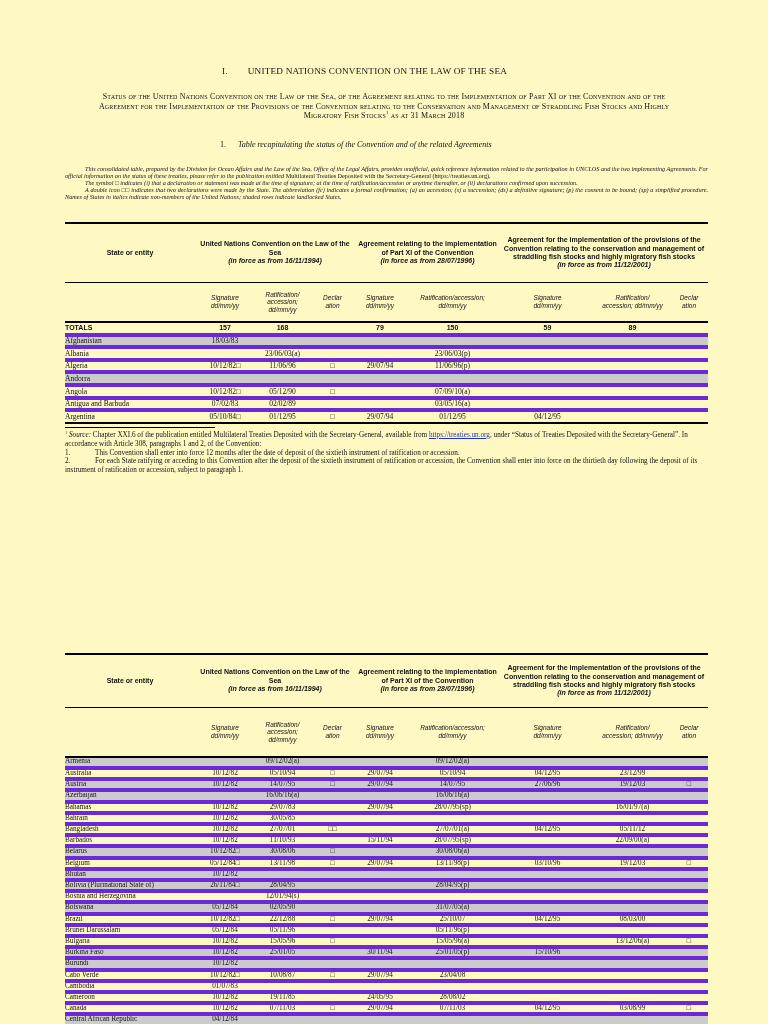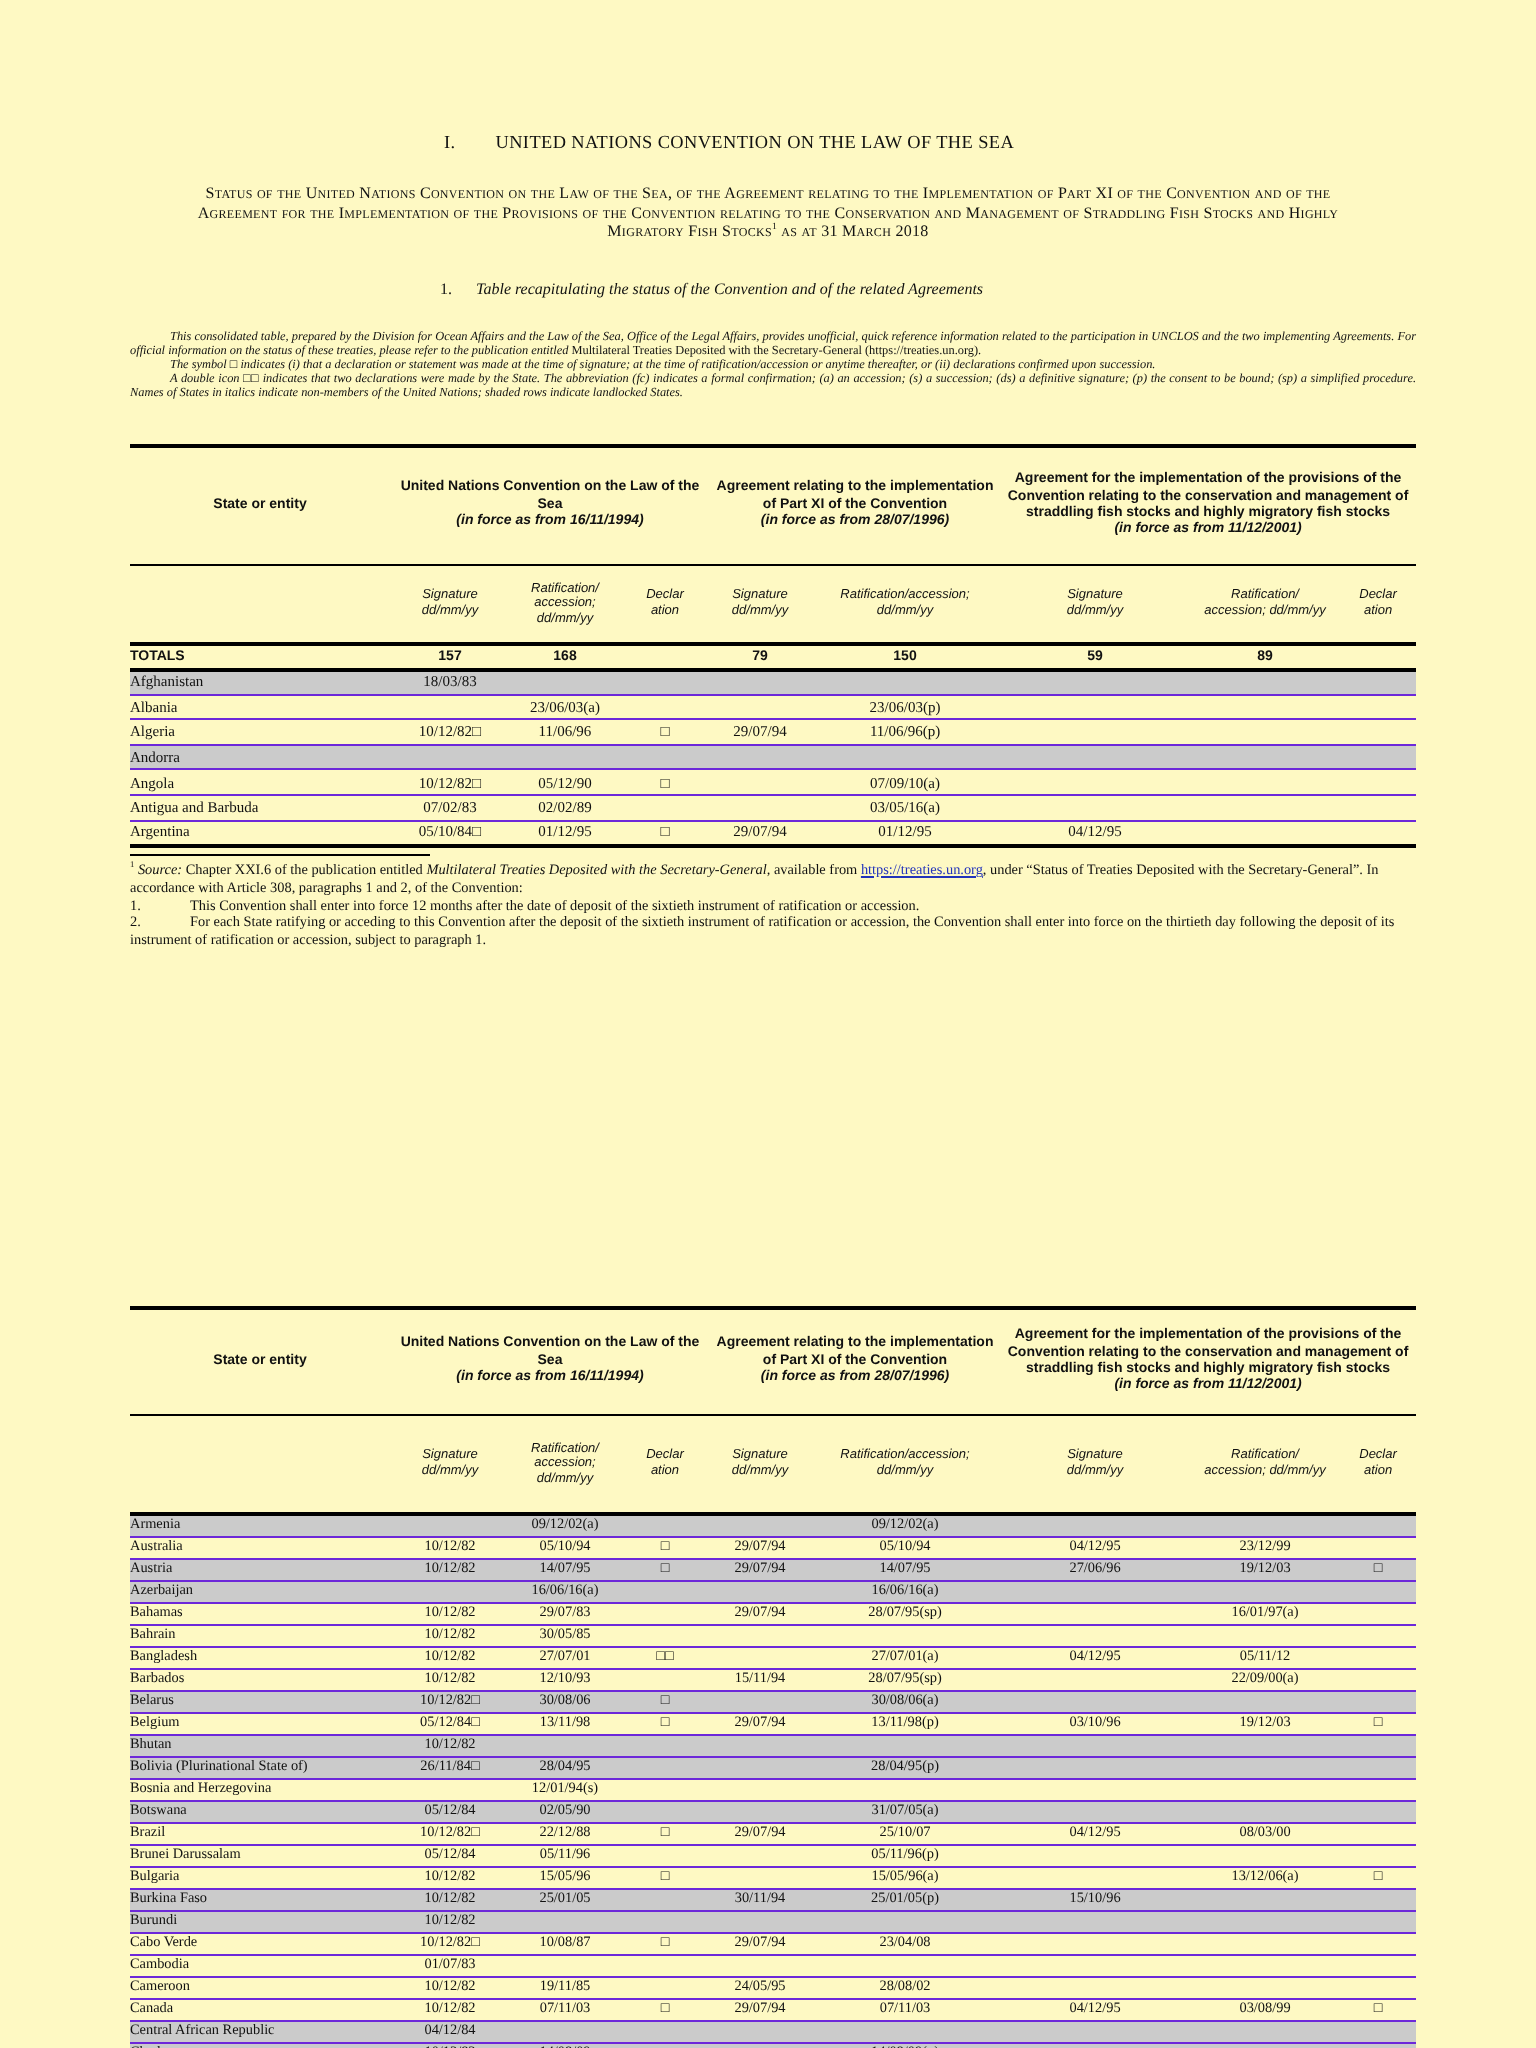--- a/index.html
+++ b/index.html
@@ -30,39 +30,39 @@
   tr.grp-row th { font-family:"Liberation Sans", sans-serif; font-weight:bold; font-size:7px;
                   line-height:8.4px; text-align:center; vertical-align:middle;
                   border-bottom:1.5px solid #000; }
   .inforce { font-style:italic; display:block; font-weight:bold; }
   tr.sub-row th { font-family:"Liberation Sans", sans-serif; font-style:italic; font-size:6.5px;
                   line-height:7.6px; text-align:center; vertical-align:middle; white-space:pre-line;
                   border-bottom:2px solid #000; font-weight:normal; }
   .t1 tr.grp-row th { height:58px; }  .t1 tr.sub-row th { height:38px; }
   .t2 tr.grp-row th { height:52px; }  .t2 tr.sub-row th { height:48px; }
 
-  tbody tr { border-bottom:1px solid #6d28d9; }
+  tbody tr { border-bottom:4px solid #6d28d9; }
   tbody td { font-size:7.5px; line-height:1; text-align:center; white-space:nowrap; }
   .t1 tbody tr { height:12.6px; }
   .t2 tbody tr { height:11px; }
   .t2 tbody td { font-size:7.2px; }
   td.c-name { text-align:left; padding-left:2px; }
   tr.shaded { background:#cbcbcb; }
   tr.totals td { font-family:"Liberation Sans", sans-serif; font-weight:bold; font-size:7px;
                  border-bottom:2.5px solid #000; }
   .t1 tbody.data tr:last-child { border-bottom:2px solid #000; }
 
   .tbl1 { position:absolute; top:222px; left:65px; }
   .tbl2 { position:absolute; top:608px; left:65px;margin-top:45px; }
 
   .fnote-rule { position:absolute; top:427px; left:65px; width:150px; border-top:1px solid #000; }
   .fnote { position:absolute; top:431px; left:65px; width:643px; font-size:7.2px; line-height:8.8px; }
   .fnote p { margin:0; }
   .fnote .src { font-style:italic; }
-  .fnote .ital { font-style:italic; }
+  .fnote .ital { }
   .fnote a.lnk { color:#2233bb; text-decoration:underline; }
   .fnote .inum { display:inline-block; width:30px; }
 </style>
 </head>
 <body>
 
 <div class="sheet">
 
   <div class="title-line">
     <span class="num">I.</span><span class="ttl">UNITED NATIONS CONVENTION ON THE LAW OF THE SEA</span>
@@ -340,21 +340,21 @@
             <td>□□</td>
             <td></td>
             <td>27/07/01(a)</td>
             <td>04/12/95</td>
             <td>05/11/12</td>
             <td></td>
           </tr>
           <tr>
             <td class="c-name">Barbados</td>
             <td>10/12/82</td>
-            <td>12/10/93</td>
+            <td>11/10/93</td>
             <td></td>
             <td>15/11/94</td>
             <td>28/07/95(sp)</td>
             <td></td>
             <td>22/09/00(a)</td>
             <td></td>
           </tr>
           <tr class="shaded">
             <td class="c-name">Belarus</td>
             <td>10/12/82□</td>

